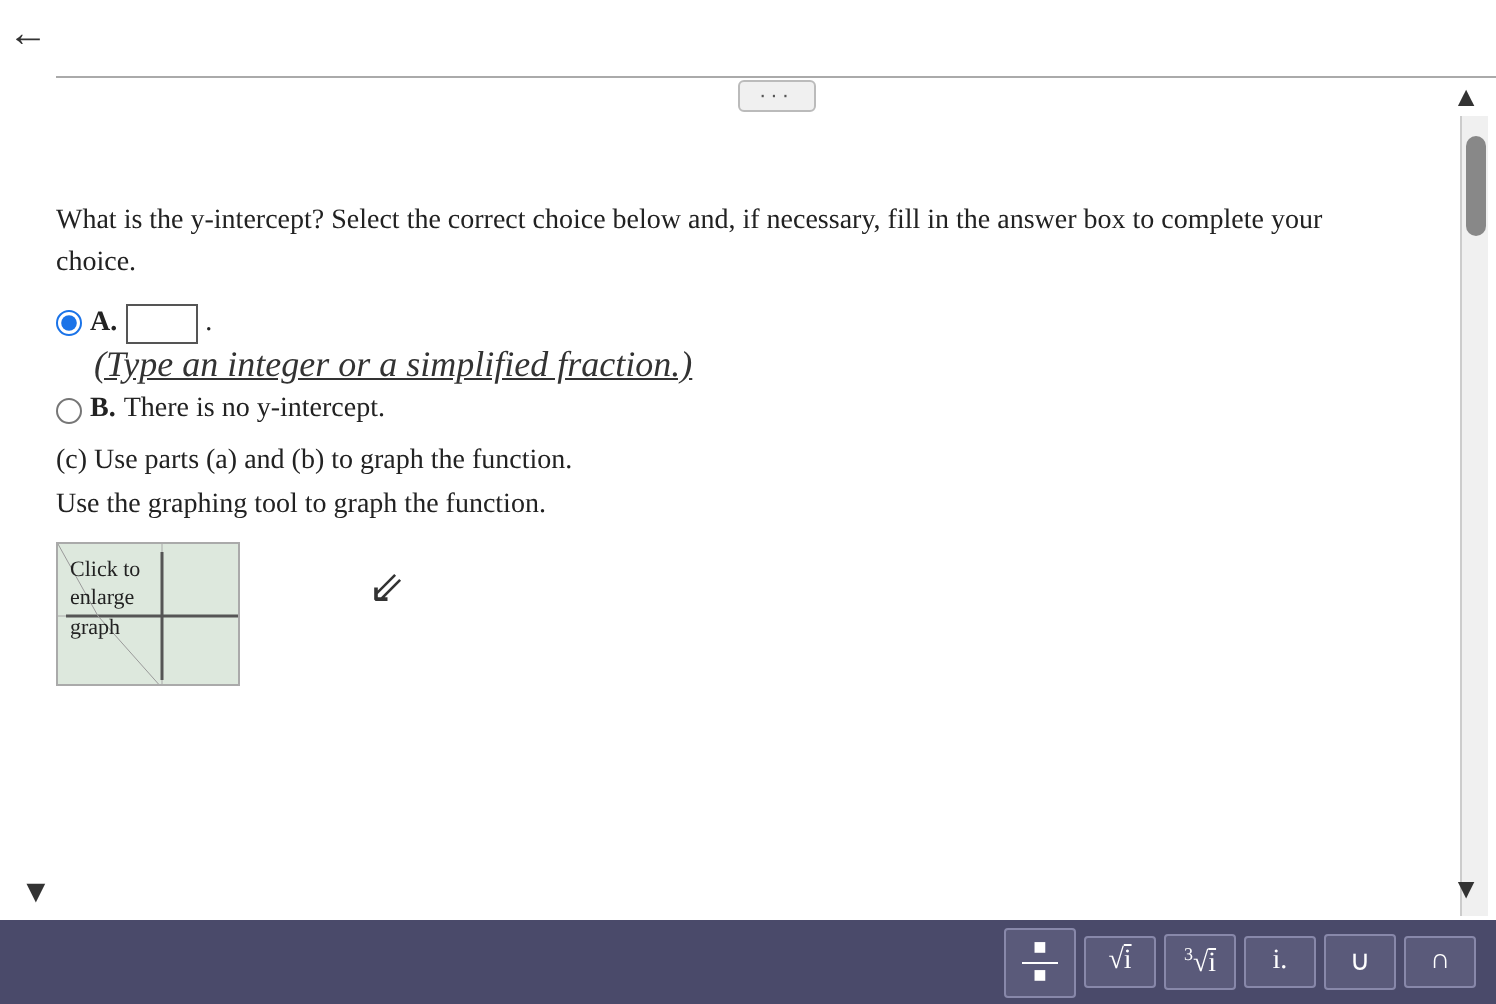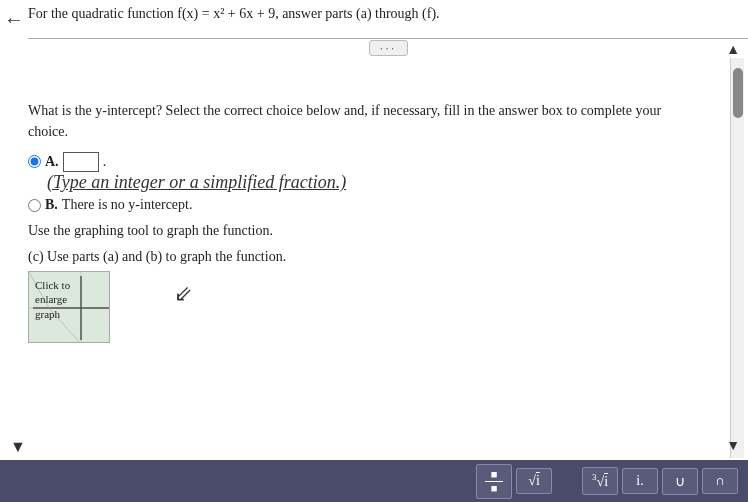--- a/index.html
+++ b/index.html
@@ -16,23 +16,20 @@
   </style>
 </head>
 <body>
 
 <div style="position:relative; width:748px; height:502px; background:#fff;">
 
   <div style="position:absolute; top:6px; left:4px; font-size:20px; font-weight:bold; cursor:pointer; color:#333; font-family:Arial;">
     ←
   </div>
 
-  <div style="position:absolute; top:4px; left:28px; right:12px; font-size:14px; color:#222; font-family:'Times New Roman',serif; line-height:1.4; padding-right:4px;">
-    <span>For the quadratic function f(x) = x² + 6x + 9, answer parts (a) through (f).</span>
-  </div>
 
   <div style="position:absolute; top:38px; left:28px; right:0; height:18px; border-top:1px solid #aaa; display:flex; align-items:center; justify-content:center;">
     <button style="background:#f0f0f0; border:1px solid #bbb; border-radius:3px; padding:1px 10px; font-size:11px; color:#555; letter-spacing:2px; cursor:pointer;">···</button>
   </div>
 
   <div style="position:absolute; top:42px; right:8px; font-size:14px; color:#333; cursor:pointer;">▲</div>
 
   <div style="position:absolute; top:58px; left:28px; right:24px; bottom:44px; overflow:hidden; font-family:'Times New Roman',serif;margin-top:42px;">
 
     <div style="font-size:14px; color:#222; line-height:1.5; margin-bottom:10px; padding-right:30px;">What is the y-intercept? Select the correct choice below and, if necessary, fill in the answer box to complete your choice.</div>
@@ -51,27 +48,27 @@
         </div>
       </div>
 
       <div style="display:flex; align-items:center; gap:4px;">
         <input type="radio" name="yintercept" style="margin-top: 0px; accent-color: rgb(26, 115, 232);">
         <span style="font-size:14px; font-weight:bold; color:#222;">B.</span>
         <span style="font-size:14px; color:#222;">There is no y-intercept.</span>
       </div>
     </div>
 
+    <div style="font-size:14px; color:#222; margin-bottom:6px; margin-top:6px;">(c) Use parts (a) and (b) to graph the function.</div>
+
     <div style="font-size:14px; color:#222; margin-bottom:10px;">Use the graphing tool to graph the function.</div>
-
-    <div style="font-size:14px; color:#222; margin-bottom:6px; margin-top:6px;">(c) Use parts (a) and (b) to graph the function.</div>
 
     <div style="display:flex; align-items:flex-start; gap:24px;">
 
-      <div style="width:82px; height:72px; border:1px solid #aaa; background:#dde8dd; position:relative; cursor:pointer; overflow:hidden;">
+      <div style="width:92px; height:72px; border:1px solid #aaa; background:#dde8dd; position:relative; cursor:pointer; overflow:hidden;">
         
         <svg width="104" height="72">
 
           <line x1="0" y1="36" x2="104" y2="36" stroke="#aaa" stroke-width="0.5"></line>
           <line x1="52" y1="0" x2="52" y2="72" stroke="#aaa" stroke-width="0.5"></line>
 
           <line x1="4" y1="36" x2="100" y2="36" stroke="#555" stroke-width="1.5" marker-end="url(#arrowh)"></line>
           <line x1="52" y1="68" x2="52" y2="4" stroke="#555" stroke-width="1.5"></line>
 
           <line x1="0" y1="0" x2="20" y2="36" stroke="#999" stroke-width="0.5"></line>
@@ -97,21 +94,21 @@
 
   <div style="position:absolute; bottom:0; left:0; right:0; height:42px; background:#4a4a6a; display:flex; align-items:center; justify-content:flex-end; padding:0 10px; gap:4px;">
     <button style="background:#5a5a7a; border:1px solid #8888aa; color:#fff; padding:4px 8px; cursor:pointer; font-size:14px; border-radius:2px; min-width:36px; font-family:'Times New Roman',serif;">
       <span style="display:flex; flex-direction:column; align-items:center; line-height:1; font-size:11px;">
         <span>■</span>
         <span style="border-top:1px solid #fff; width:100%; display:block; margin:1px 0;"></span>
         <span>■</span>
       </span>
     </button>
     <button style="background:#5a5a7a; border:1px solid #8888aa; color:#fff; padding:4px 8px; cursor:pointer; font-size:14px; border-radius:2px; min-width:36px; font-family:'Times New Roman',serif;">√<span style="text-decoration:overline;">i</span></button>
-    <button style="background:#5a5a7a; border:1px solid #8888aa; color:#fff; padding:4px 8px; cursor:pointer; font-size:14px; border-radius:2px; min-width:36px; font-family:'Times New Roman',serif;margin-left:26px;"><sup style="font-size:9px;">3</sup>√<span style="text-decoration:overline;">i</span></button>
+    <button style="background:#5a5a7a; border:1px solid #8888aa; color:#fff; padding:4px 8px; cursor:pointer; font-size:14px; border-radius:2px; min-width:36px; font-family:'Times New Roman',serif;"><sup style="font-size:9px;">3</sup>√<span style="text-decoration:overline;">i</span></button>
     <button style="background:#5a5a7a; border:1px solid #8888aa; color:#fff; padding:4px 8px; cursor:pointer; font-size:14px; border-radius:2px; min-width:36px; font-family:'Times New Roman',serif;">i.</button>
     <button style="background:#5a5a7a; border:1px solid #8888aa; color:#fff; padding:4px 8px; cursor:pointer; font-size:14px; border-radius:2px; min-width:36px; font-family:'Times New Roman',serif;">∪</button>
     <button style="background:#5a5a7a; border:1px solid #8888aa; color:#fff; padding:4px 8px; cursor:pointer; font-size:14px; border-radius:2px; min-width:36px; font-family:'Times New Roman',serif;">∩</button>
   </div>
 
   <div style="position:absolute; top:4px; left:4px; font-size:20px; font-weight:bold; cursor:pointer; color:#333;"></div>
 
   <div style="position:absolute; bottom:46px; left:10px; font-size:16px; color:#333; cursor:pointer;">▼</div>
 
 </div>

